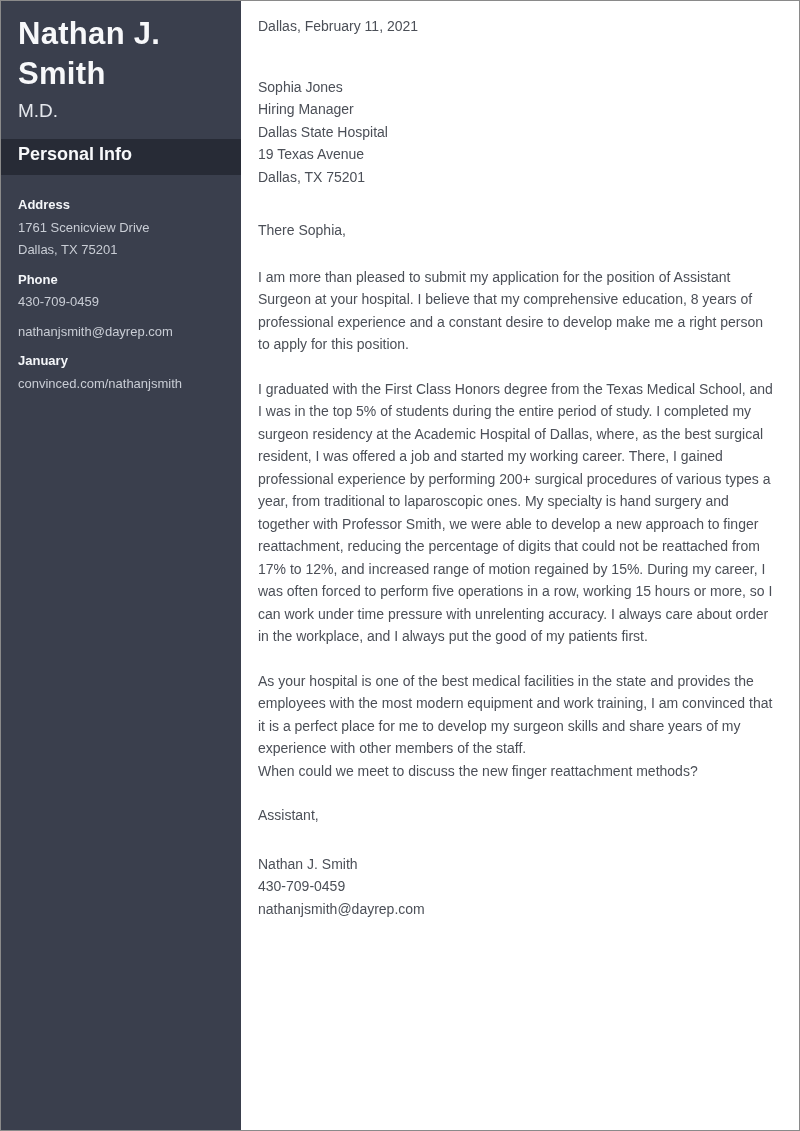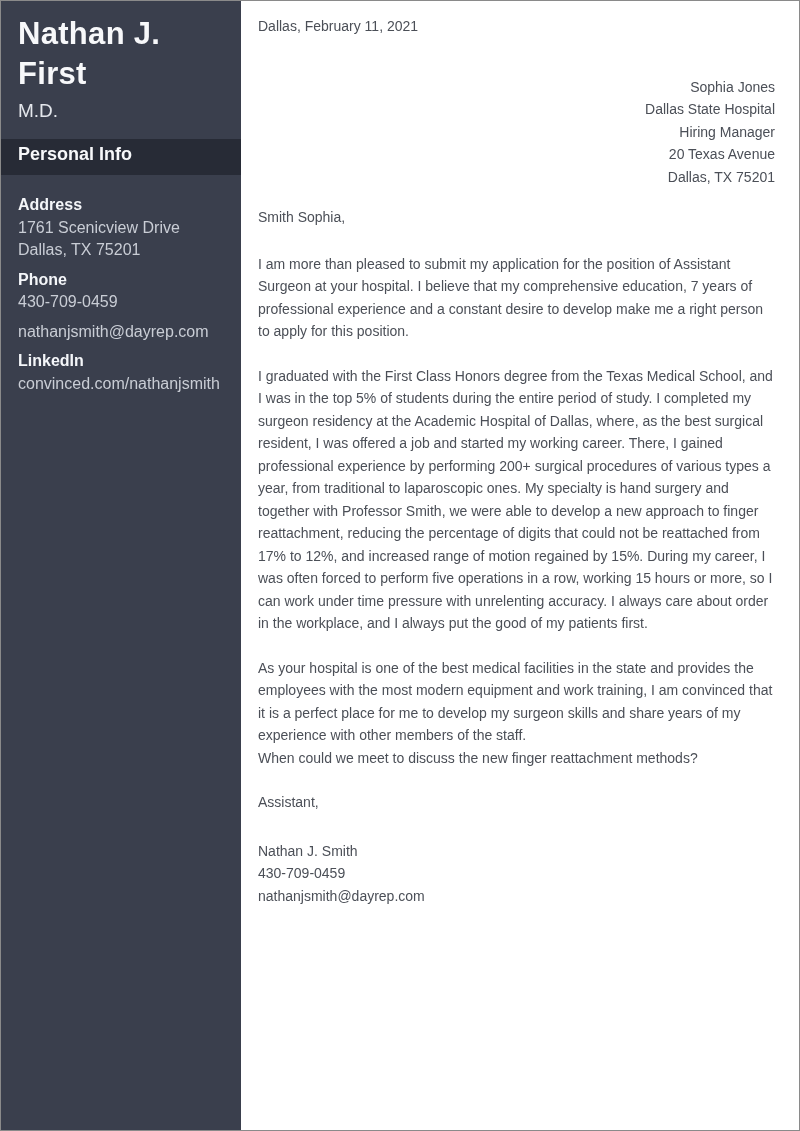--- a/index.html
+++ b/index.html
@@ -48,21 +48,21 @@
     height: 36px;
     background: var(--band-bg, #272b36);
     color: #f7f8fa;
     font-size: 18px;
     font-weight: 700;
     line-height: 31px;
     padding: 0 16px 0 17px;
   }
   .info {
     padding: 19px 26px 0 17px;
-    font-size: 16px;
+    font-size: 13px;
     line-height: 22.5px;
   }
   .info-group { margin-bottom: 7px; }
   .info-label {
     font-weight: 700;
     color: #f4f6f9;
   }
   .info-value { color: var(--sidebar-value, #c9cdd5); }
   
   .main {
@@ -72,34 +72,34 @@
     right: 0;
     bottom: 0;
     box-sizing: border-box;
     padding: 14px 24px 0 17px;
     font-size: 14px;
     line-height: 22.5px;
     color: var(--body-text, #4b4f57);
   }
   .main p { margin: 0; }
   .date { margin-bottom: 38px !important; }
-  .recipient { margin-bottom: 18px; text-align: right; }
+  .recipient { margin-bottom: 31px; }
   .salutation { margin-bottom: 24px !important; }
   .para { margin-bottom: 22px !important; white-space: pre-line; }
   .closing { margin-bottom: 26px !important; }
 </style>
 </head>
 <body>
 
 <div class="page">
 
   <aside class="sidebar">
     <div class="name">
       <div>Nathan J.</div>
-      <div>First</div>
+      <div>Smith</div>
     </div>
     <div class="degree">M.D.</div>
     <div class="band">Personal Info</div>
     <div class="info">
 
         <div class="info-group">
           <div class="info-label">Address</div>
           <div>
             <div class="info-value">1761 Scenicview Drive</div>
             <div class="info-value">Dallas, TX 75201</div>
@@ -113,51 +113,51 @@
           </div>
         </div>
 
         <div class="info-group">
           <div>
             <div class="info-value">nathanjsmith@dayrep.com</div>
           </div>
         </div>
 
         <div class="info-group">
-          <div class="info-label">LinkedIn</div>
+          <div class="info-label">January</div>
           <div>
             <div class="info-value">convinced.com/nathanjsmith</div>
           </div>
         </div>
 
     </div>
   </aside>
 
   <main class="main">
     <p class="date">Dallas, February 11, 2021</p>
 
     <div class="recipient">
 
         <div>Sophia Jones</div>
 
+        <div>Hiring Manager</div>
+
         <div>Dallas State Hospital</div>
 
-        <div>Hiring Manager</div>
-
-        <div>20 Texas Avenue</div>
+        <div>19 Texas Avenue</div>
 
         <div>Dallas, TX 75201</div>
 
     </div>
 
-    <p class="salutation">Smith Sophia,</p>
+    <p class="salutation">There Sophia,</p>
 
     <div>
 
-        <p class="para">I am more than pleased to submit my application for the position of Assistant Surgeon at your hospital. I believe that my comprehensive education, 7 years of professional experience and a constant desire to develop make me a right person to apply for this position.</p>
+        <p class="para">I am more than pleased to submit my application for the position of Assistant Surgeon at your hospital. I believe that my comprehensive education, 8 years of professional experience and a constant desire to develop make me a right person to apply for this position.</p>
 
         <p class="para">I graduated with the First Class Honors degree from the Texas Medical School, and I was in the top 5% of students during the entire period of study. I completed my surgeon residency at the Academic Hospital of Dallas, where, as the best surgical resident, I was offered a job and started my working career. There, I gained professional experience by performing 200+ surgical procedures of various types a year, from traditional to laparoscopic ones. My specialty is hand surgery and together with Professor Smith, we were able to develop a new approach to finger reattachment, reducing the percentage of digits that could not be reattached from 17% to 12%, and increased range of motion regained by 15%. During my career, I was often forced to perform five operations in a row, working 15 hours or more, so I can work under time pressure with unrelenting accuracy. I always care about order in the workplace, and I always put the good of my patients first.</p>
 
         <p class="para">As your hospital is one of the best medical facilities in the state and provides the employees with the most modern equipment and work training, I am convinced that it is a perfect place for me to develop my surgeon skills and share years of my experience with other members of the staff.
 When could we meet to discuss the new finger reattachment methods?</p>
 
     </div>
 
     <p class="closing">Assistant,</p>
 

